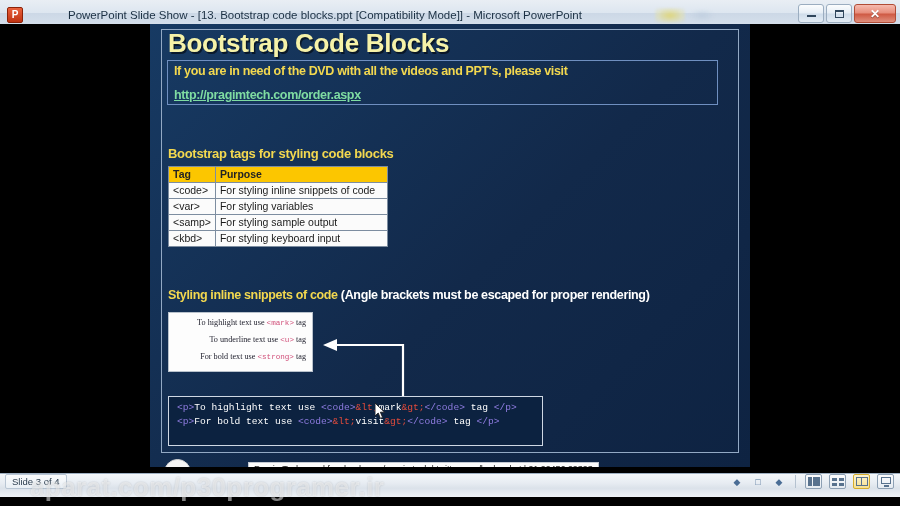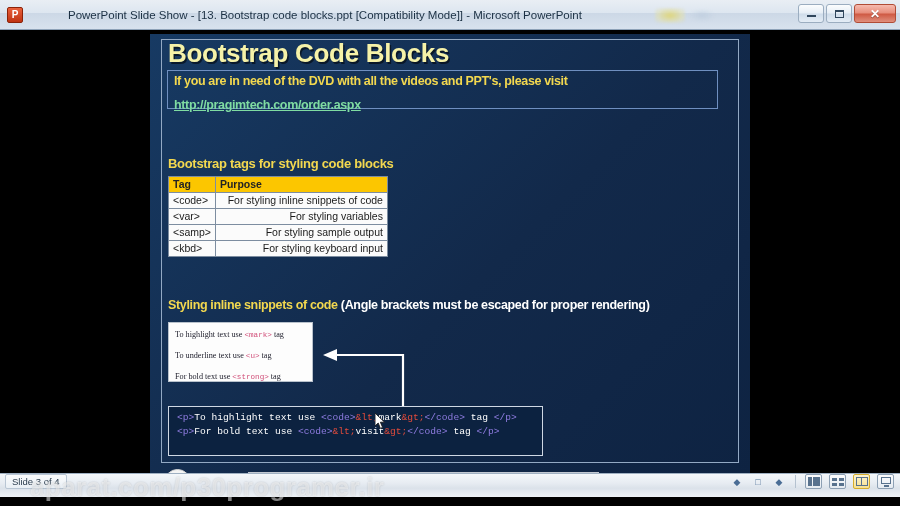--- a/index.html
+++ b/index.html
@@ -85,21 +85,21 @@
     border-color: #b04c36;
     color: #fff;
   }
   .glyph-min { display:block; width:9px; height:2px; background:#30465c; margin-top:5px; }
   .glyph-max { display:block; width:9px; height:8px; border:1px solid #30465c; border-top-width:2px; }
   .glyph-close { font-size:12px; font-weight:bold; color:#fff; text-shadow:0 1px 0 rgba(0,0,0,.35); }
 
   
   .stage {
     position: absolute;
-    left: 0; top: 34px;
+    left: 0; top: 24px;
     width: 900px; height: 443px;
     background: #000;
   }
   .slide {
     position: absolute;
     left: 150px; top: 0px;
     width: 600px; height: 443px;
     background: #143054;
     background: linear-gradient(135deg,#173a63 0%,#12294a 55%,#0e2342 100%);
     overflow: hidden;
@@ -122,21 +122,21 @@
     color: #f6f2a8;
     letter-spacing: -0.3px;
     text-shadow: 1.5px 1.5px 0 rgba(0,0,0,.55);
     font-family: "Liberation Sans", sans-serif;
   }
 
   
   .dvdbox {
     position: absolute;
     left: 17px; top: 36px;
-    width: 551px; height: 39px;
+    width: 551px; height: 45px;
     border: 1px solid #6f8fc0;
     padding: 3px 0 0 6px;
   }
   .dvdbox .line1 {
     font-size: 12.5px;
     font-weight: bold;
     color: #f3d84f;
     white-space: nowrap;
     letter-spacing: -0.35px;
   }
@@ -179,21 +179,21 @@
     background: #fbfbfb;
     white-space: nowrap;
   }
   .tags-table th {
     background: #fcc600;
     font-weight: bold;
     color: #232323;
     text-align: left;
   }
   .col-tag { width: 46px; }
-  .col-purpose { width: 172px; text-align: right; }
+  .col-purpose { width: 172px; }
 
   
   .sec-inline-head {
     position: absolute;
     left: 18px; top: 264px;
     font-size: 12.5px;
     font-weight: bold;
     letter-spacing: -0.35px;
     white-space: nowrap;
   }
@@ -205,24 +205,25 @@
     position: absolute;
     left: 18px; top: 288px;
     width: 145px; height: 60px;
     background: #fdfdfd;
     border: 1px solid #b9c2cc;
     padding: 4px 6px 0 6px;
   }
   .preview .prow {
     font-size: 8.2px;
     color: #232330;
-    line-height: 16px;
+    line-height: 11px;
     margin-bottom: 5px;
     white-space: nowrap;
     font-family: "Liberation Serif", serif;
+    text-align: right;
   }
   .preview .prow .tag {
     font-family: "Liberation Mono", monospace;
     color: #d1507a;
     font-size: 7.6px;
   }
 
   
   .callout {
     position: absolute;

